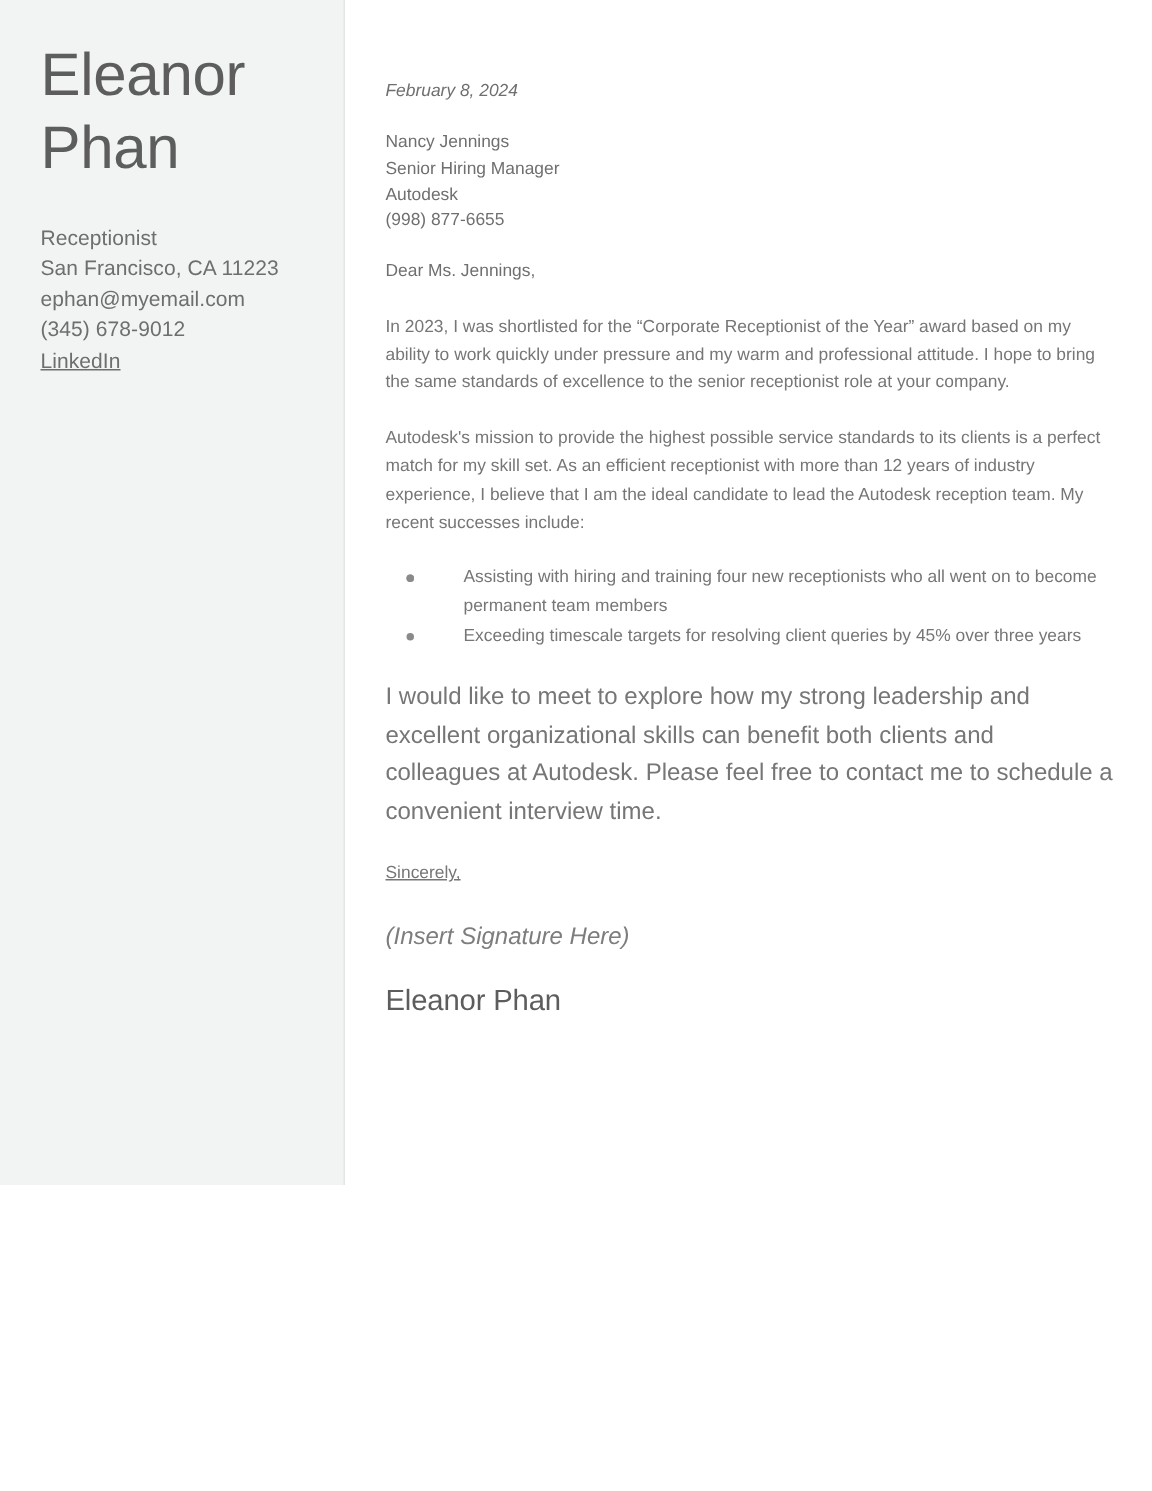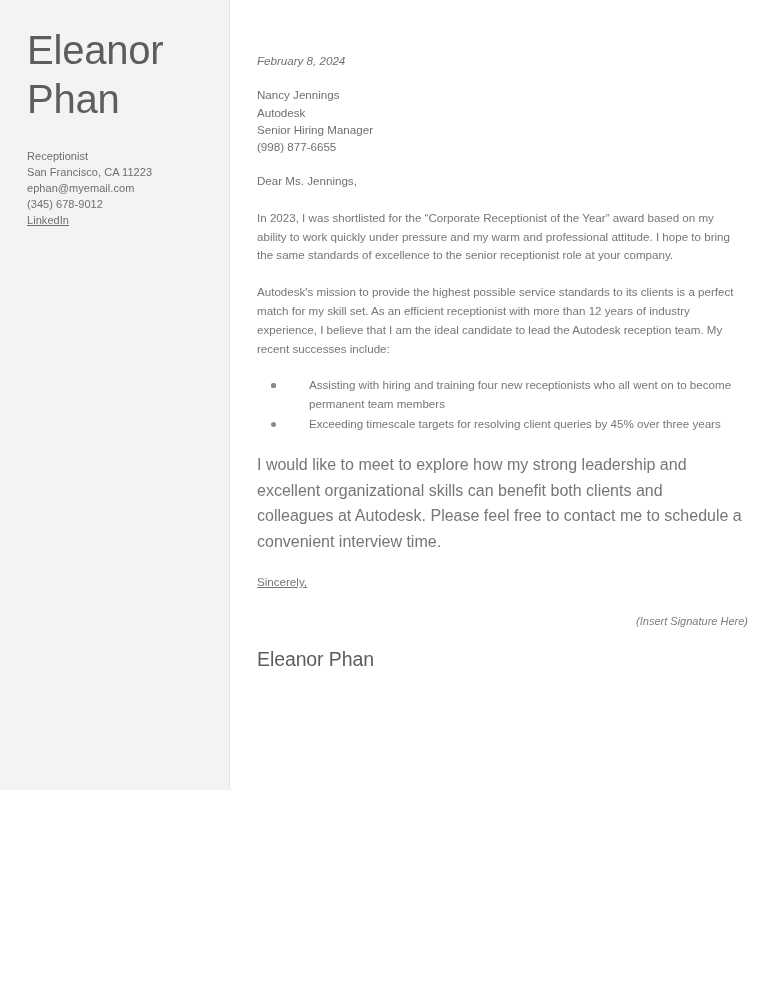--- a/index.html
+++ b/index.html
@@ -39,21 +39,21 @@
     letter-spacing: -0.2px;
     margin: 0 0 24px 0;
     word-break: break-word;
   }
   .contact-list {
     margin: 0;
     padding: 0;
     list-style: none;
   }
   .contact-list li {
-    font-size: 11px;
+    font-size: 14px;
     line-height: 1.47;
     color: #6e6e6e;
     letter-spacing: 0.05px;
     white-space: nowrap;
   }
   .contact-link {
     color: #6e6e6e;
     text-decoration: underline;
     text-underline-offset: 1px;
     cursor: pointer;
@@ -126,26 +126,25 @@
     max-width: 486px;
   }
   .sign-off {
     font-size: 11.6px;
     color: #767676;
     line-height: 1.6;
     margin: 0 0 21px 0;
     text-decoration: underline;
   }
   .signature-placeholder {
-    font-size: 11px;
+    font-size: 16px;
     font-style: italic;
     color: #7d7d7d;
     line-height: 1.5;
     margin: 0 0 18px 0;
-    text-align: right;
   }
   .signature-name {
     font-size: 19.5px;
     font-weight: 400;
     color: #5d5d5d;
     letter-spacing: -0.1px;
     line-height: 1.3;
     margin: 0;
   }
 </style>
@@ -165,22 +164,22 @@
       <li><span class="contact-link">LinkedIn</span></li>
     </ul>
   </aside>
 
   <main class="letter">
 
     <p class="letter-date">February 8, 2024</p>
 
     <ul class="recipient">
       <li>Nancy Jennings</li>
+      <li>Senior Hiring Manager</li>
       <li>Autodesk</li>
-      <li>Senior Hiring Manager</li>
       <li>(998) 877-6655</li>
     </ul>
 
     <p class="salutation">Dear Ms. Jennings,</p>
 
     <p class="body-para">In 2023, I was shortlisted for the “Corporate Receptionist of the Year” award based on my ability to work quickly under pressure and my warm and professional attitude. I hope to bring the same standards of excellence to the senior receptionist role at your company.</p>
     <p class="body-para">Autodesk's mission to provide the highest possible service standards to its clients is a perfect match for my skill set. As an efficient receptionist with more than 12 years of industry experience, I believe that I am the ideal candidate to lead the Autodesk reception team. My recent successes include:</p>
 
     <ul class="achievements">
       <li>

